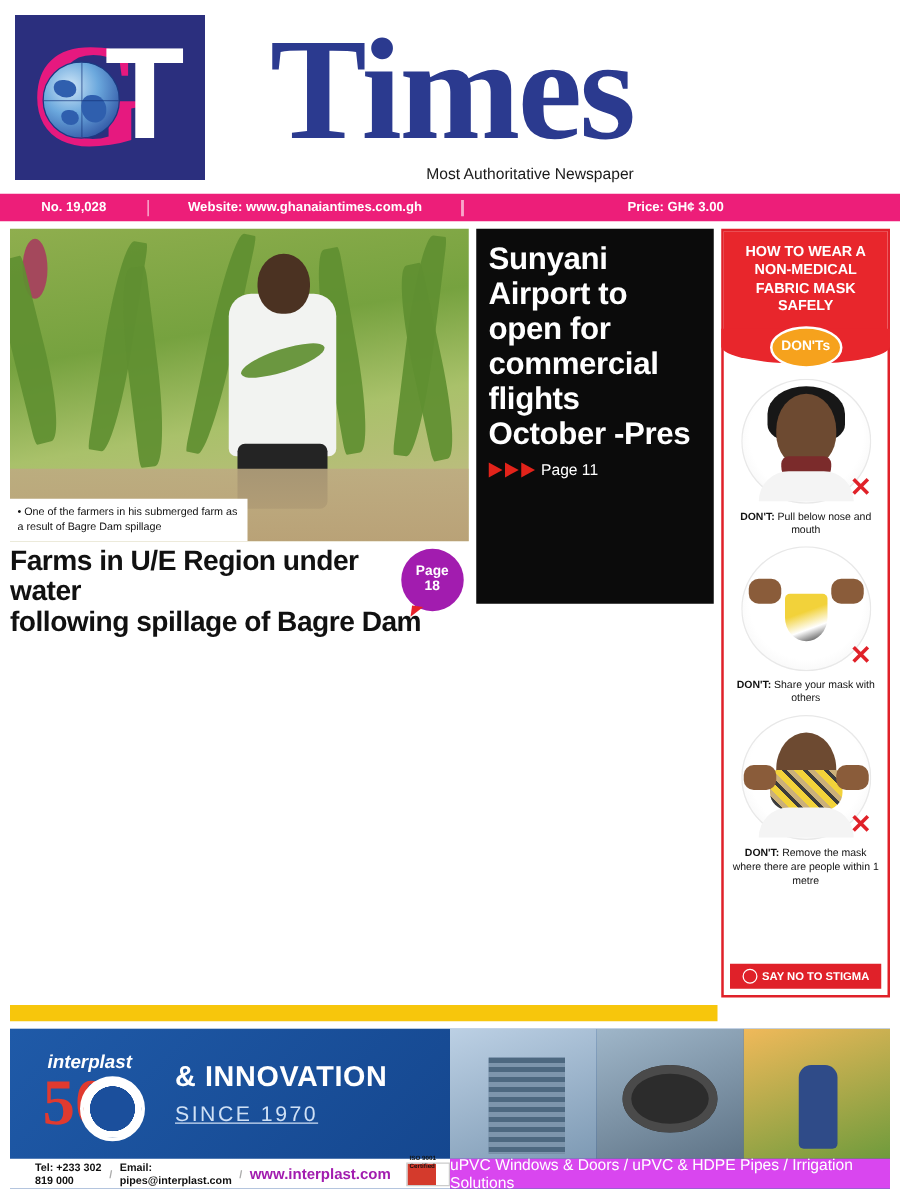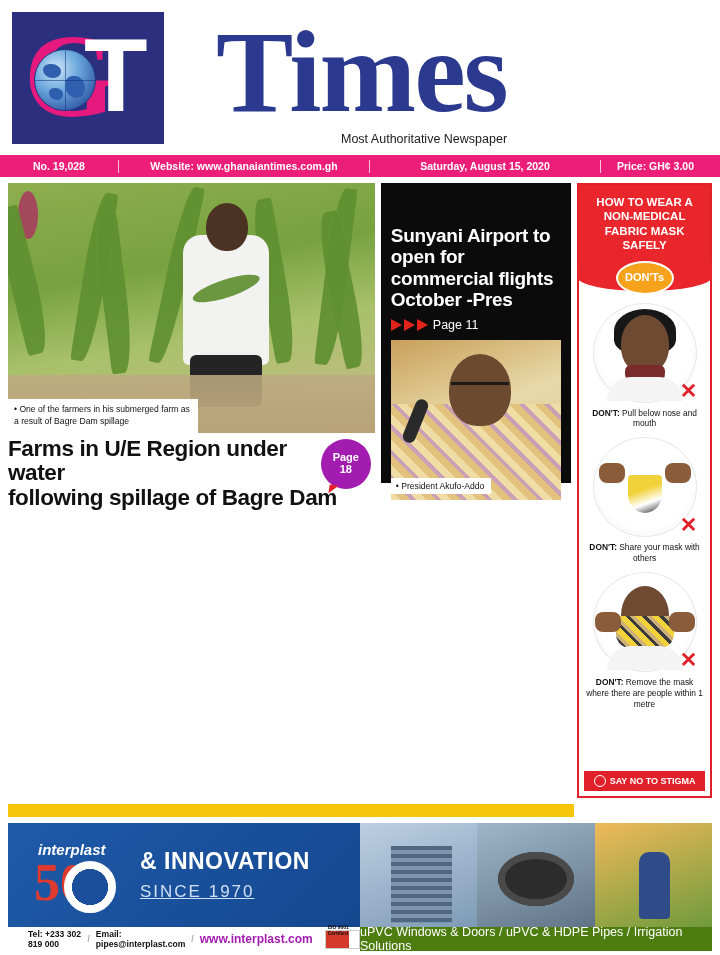--- a/index.html
+++ b/index.html
@@ -165,23 +165,22 @@
     border-bottom: 9px solid transparent;
     transform: rotate(8deg);
   }
 
   
   .mid-block {
     background: #0b0b0b; color: #fff;
     padding: 10px 10px 8px 10px; height: 300px;
   }
   .mid-headline {
-    font-size: 19px; font-weight: bold; line-height: 1.12;
+    font-size: 25px; font-weight: bold; line-height: 1.12;
     letter-spacing: -0.3px;
-    margin-top: 32px;
   }
   .mid-page-row {
     display: flex; align-items: center; gap: 5px; margin-top: 8px;
   }
   .arrows { display: flex; gap: 2px; }
   .arrow {
     width: 0; height: 0;
     border-left: 11px solid #e2231a;
     border-top: 6.5px solid transparent;
     border-bottom: 6.5px solid transparent;
@@ -377,21 +376,21 @@
     content:""; position:absolute; left:18%; top:28%;
     width:64%; height:52%; background:#2c2c2c; border-radius:50%;
     box-shadow: inset 0 0 0 7px #4a4a4a;
   }
   .ph-farm::after {
     content:""; position:absolute; left:38%; top:28%;
     width:26%; height:64%; background:#2f4b88; border-radius:10px 10px 4px 4px;
   }
   .ad-strip {
     position: absolute; left: 352px; right: 0; bottom: 0;
-    height: 24px; background: #4d7c0f; color: #fff;
+    height: 24px; background: #d946ef; color: #fff;
     display: flex; align-items: center; justify-content: center;
     font-size: 12.5px;
   }
   .ad-contact {
     position: absolute; left: 0; bottom: 0; width: 352px; height: 24px;
     background: #fff; display: flex; align-items: center; gap: 6px;
     padding-left: 20px; font-size: 8.6px; color: #111; font-weight: bold;
   }
   .ad-contact .sep2 { color: #aaa; }
   .ad-url { color: #a21caf; font-size: 12px; font-weight: bold; }
@@ -424,21 +423,20 @@
     <div class="times">Times</div>
     <div class="tagline">Most Authoritative Newspaper</div>
   </div>
 </div>
 
 <div class="infobar">
   <div class="cell ib-no">No. 19,028</div>
   <div class="sep"></div>
   <div class="cell ib-web">Website: www.ghanaiantimes.com.gh</div>
   <div class="sep"></div>
-  <div class="cell ib-date">Saturday, August 15, 2020</div>
   <div class="sep"></div>
   <div class="cell ib-price">Price: GH¢ 3.00</div>
 </div>
 
 <div class="content">
 
   <div class="col-left">
     <div class="lead-photo">
       <i class="cob"></i>
       <i class="maize" style="left:20px;top:20px;width:26px;height:150px;transform:rotate(-14deg);"></i>
@@ -472,27 +470,20 @@
     <div class="mid-block">
       <div class="mid-headline">Sunyani Airport to open for commercial flights October -Pres</div>
       <div class="mid-page-row">
         <span class="arrows">
           <i class="arrow"></i>
             <i class="arrow"></i>
             <i class="arrow"></i>
         </span>
         <span class="mid-page-label">Page 11</span>
       </div>
-      <div class="pres-photo">
-        <div class="pres-shirt"></div>
-        <div class="pres-head"></div>
-        <div class="pres-glasses"></div>
-        <div class="pres-mic"></div>
-        <div class="pres-caption">• President Akufo-Addo</div>
-      </div>
     </div>
   </div>
 
   <div class="col-right">
     <div class="mask-panel">
       <div class="mask-head">
         <span>HOW TO WEAR A NON-MEDICAL FABRIC MASK SAFELY</span>
         <span class="donts-badge">DON'Ts</span>
       </div>
 

